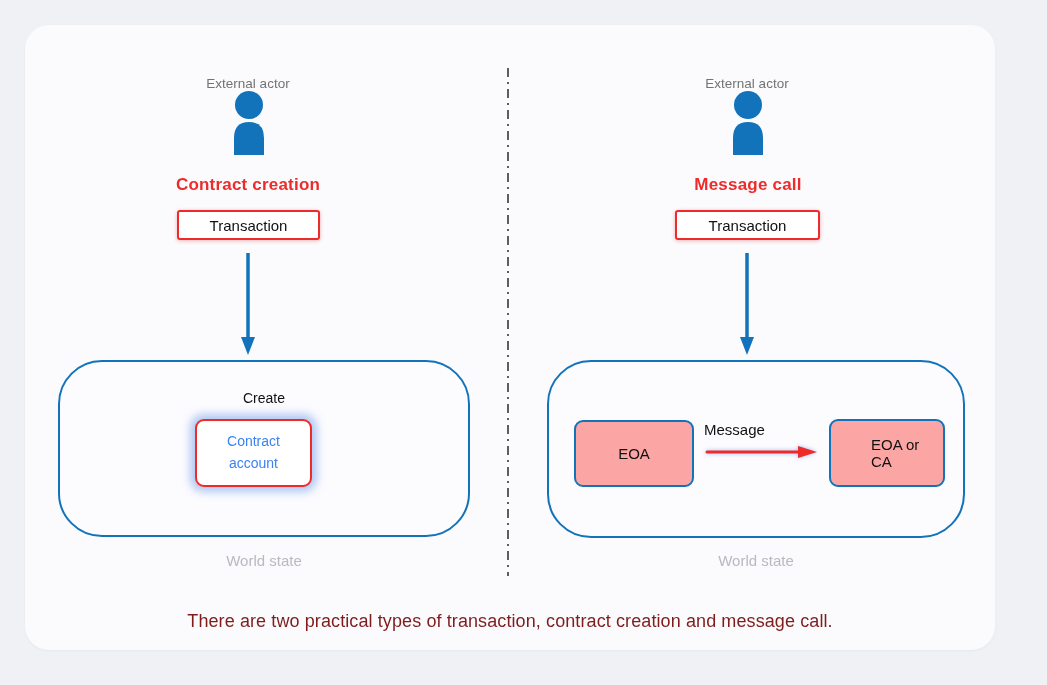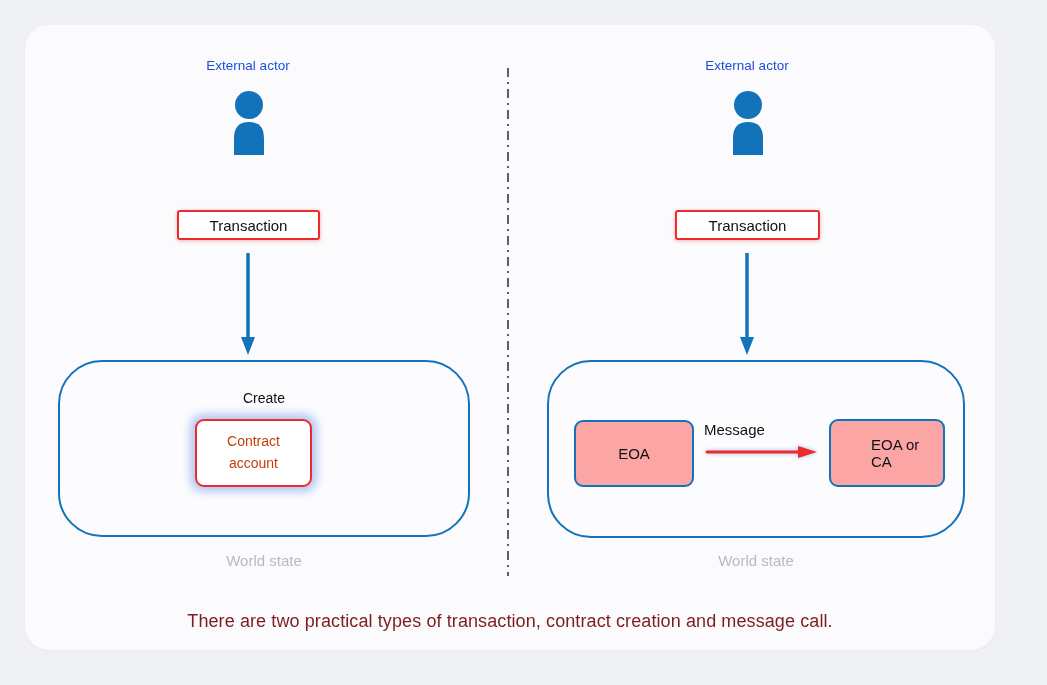--- a/index.html
+++ b/index.html
@@ -14,21 +14,21 @@
   .card {
     position: absolute; left: 25px; top: 25px;
     width: 970px; height: 625px;
     background: var(--card-bg, #fbfbfe);
     border-radius: 24px;
     box-shadow: 0 1px 3px rgba(0,0,0,.04);
   }
   .abs { position: absolute; }
 
   .actor-label {
-    width: 150px; font-size: 13.5px; color: #1d4ed8; text-align: center;
+    width: 150px; font-size: 13.5px; color: #737373; text-align: center; margin-top: 18px;
   }
   .type-label {
     width: 200px; font-size: 17px; font-weight: bold;
     color: var(--red, #ee2b2b); text-align: center; letter-spacing: .2px;
   }
   .tx-box {
     background: #ffffff;
     border: 2px solid var(--red, #ee2b2b);
     border-radius: 3px;
     box-shadow: 0 1px 4px rgba(228,96,96,.45);
@@ -45,21 +45,21 @@
   .create-label {
     position: absolute; left: 0; top: 28px; width: 100%;
     font-size: 14px; text-align: center; color: #111;
   }
   .contract-box {
     position: absolute;
     background: #ffffff;
     border: 2.5px solid var(--red, #ee2b2b);
     border-radius: 9px;
     box-shadow: 0 0 9px 5px rgba(104,149,229,.5);
-    font-size: 14px; color: #c2410c; line-height: 1.55;
+    font-size: 14px; color: #3b82f6; line-height: 1.55;
     display: flex; align-items: center; justify-content: center;
     text-align: center; padding: 15px 18px;
     box-sizing: border-box;
   }
   .node-box {
     position: absolute;
     background: #fca5a5;
     border: 2px solid var(--blue, #1273ba);
     border-radius: 9px;
     font-size: 15px; color: #111;
@@ -88,20 +88,21 @@
 <div class="page">
   <div class="card">
 
     <div class="abs actor-label" style="left:148px; top:33px;">External actor</div>
 
     <svg class="abs person" style="left:206px; top:66px;" width="36" height="64" viewBox="0 0 36 64">
       <circle cx="18" cy="14" r="14" fill="currentColor"></circle>
       <path d="M3 64 V47 Q3 31 18 31 Q33 31 33 47 V64 Z" fill="currentColor"></path>
     </svg>
 
+    <div class="abs type-label" style="left:123px; top:150px;">Contract creation</div>
 
     <div class="abs tx-box" style="left:152px; top:185px; width:143px; height:30px;">
       <span>Transaction</span>
     </div>
 
     <svg class="abs down-arrow" style="left:214px; top:227px;" width="18" height="104" viewBox="0 0 18 104">
       <line x1="9" y1="1" x2="9" y2="87" stroke="currentColor" stroke-width="3.5"></line>
       <polygon points="9,103 2,85 16,85" fill="currentColor"></polygon>
     </svg>
 
@@ -118,20 +119,21 @@
       <line x1="2" y1="0" x2="2" y2="508" stroke="currentColor" stroke-width="2" stroke-dasharray="9 5 2 5"></line>
     </svg>
 
     <div class="abs actor-label" style="left:647px; top:33px;">External actor</div>
 
     <svg class="abs person" style="left:705px; top:66px;" width="36" height="64" viewBox="0 0 36 64">
       <circle cx="18" cy="14" r="14" fill="currentColor"></circle>
       <path d="M3 64 V47 Q3 31 18 31 Q33 31 33 47 V64 Z" fill="currentColor"></path>
     </svg>
 
+    <div class="abs type-label" style="left:623px; top:150px;">Message call</div>
 
     <div class="abs tx-box" style="left:650px; top:185px; width:145px; height:30px;">
       <span>Transaction</span>
     </div>
 
     <svg class="abs down-arrow" style="left:713px; top:227px;" width="18" height="104" viewBox="0 0 18 104">
       <line x1="9" y1="1" x2="9" y2="87" stroke="currentColor" stroke-width="3.5"></line>
       <polygon points="9,103 2,85 16,85" fill="currentColor"></polygon>
     </svg>
 

